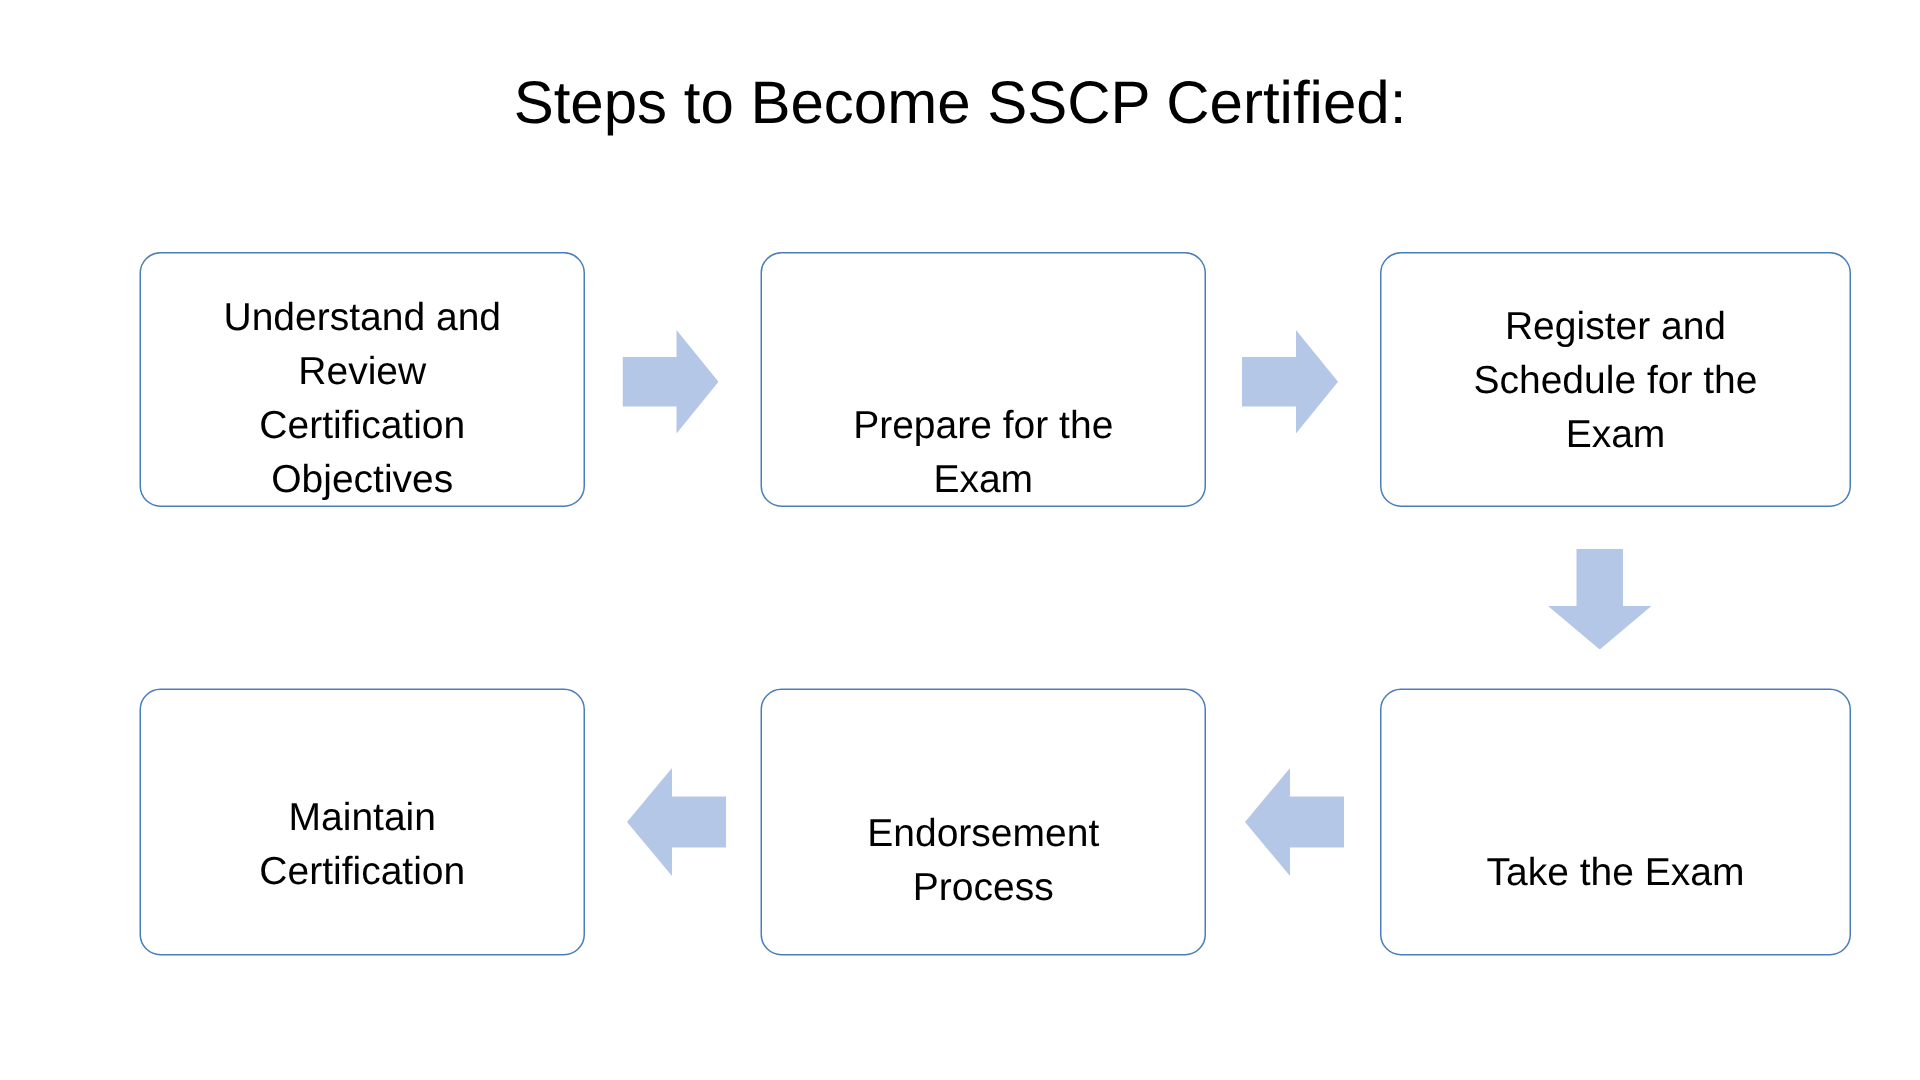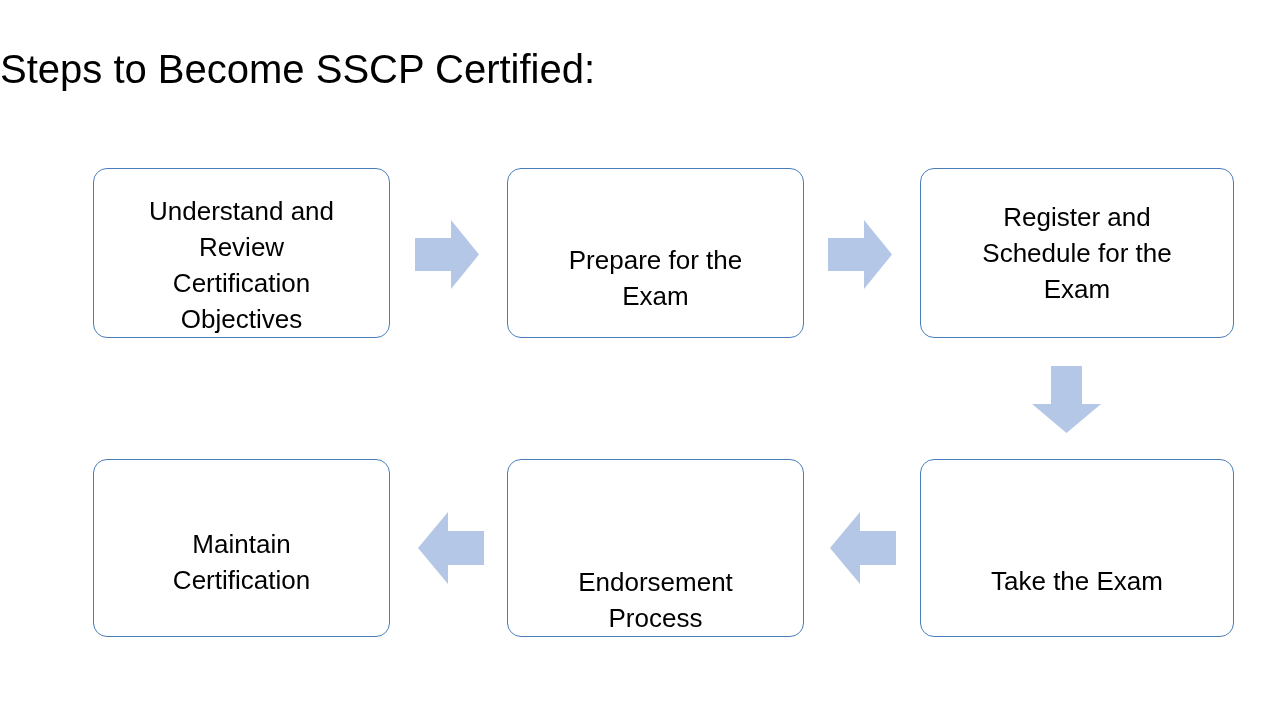--- a/index.html
+++ b/index.html
@@ -19,20 +19,21 @@
     height: 720px;
     background: #ffffff;
   }
 
   
   .title {
     position: absolute;
     left: 0;
     top: 42px;
     width: 1280px;
+    text-align: center;
     font-size: 40px;
     line-height: 54px;
     color: #000000;
     font-weight: 400;
     letter-spacing: 0px;
     white-space: nowrap;
   }
 
   
   .node {
@@ -62,24 +63,24 @@
   .r1 { top: 168px; height: 170px; }
   
   .r2 { top: 459px; height: 178px; }
 
   .c1 { left: 93px;  width: 297px; }
   .c2 { left: 507px; width: 297px; }
   .c3 { left: 920px; width: 314px; }
 
   
   .node.n1 { align-items: flex-start; padding-top: 24px; }
-  .node.n2 { align-items: center; padding-top: 50px; }
+  .node.n2 { align-items: flex-end; padding-top: 50px; }
   .node.n3 { align-items: flex-start; padding-top: 30px; }
   .node.n4 { align-items: center; padding-top: 66px; }
-  .node.n5 { align-items: flex-end; padding-top: 50px; }
+  .node.n5 { align-items: center; padding-top: 50px; }
   .node.n6 { align-items: flex-start; padding-top: 66px; }
 
   
   .arrow {
     position: absolute;
     display: block;
   }
   .arrow svg { display: block; width: 100%; height: 100%; }
 
   .a-right-1 { left: 415px; top: 220px; width: 64px;  height: 69px; }

